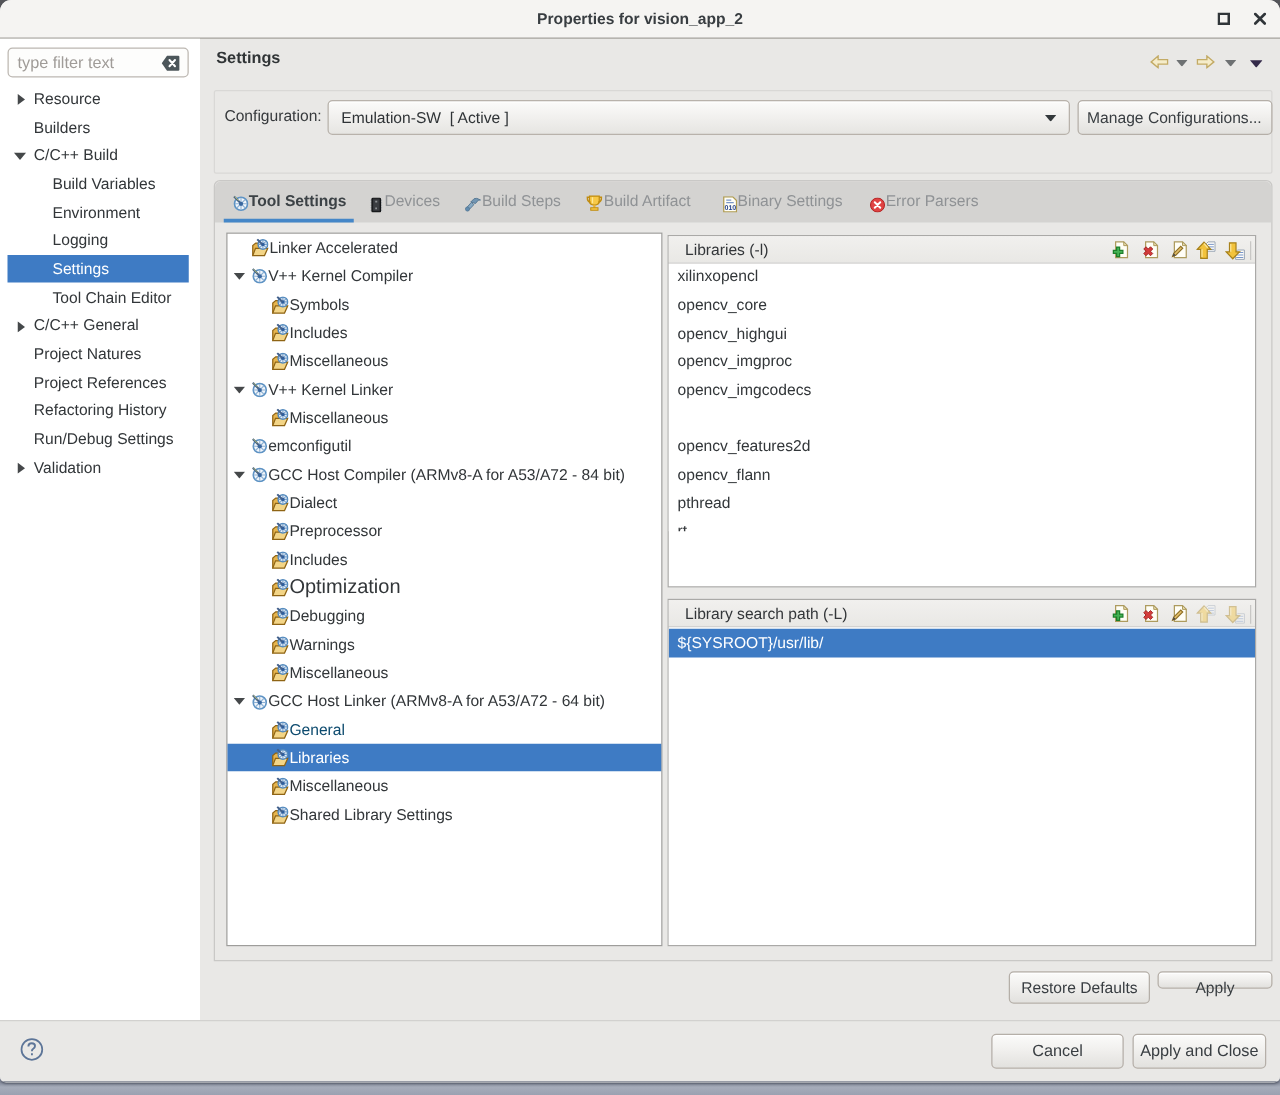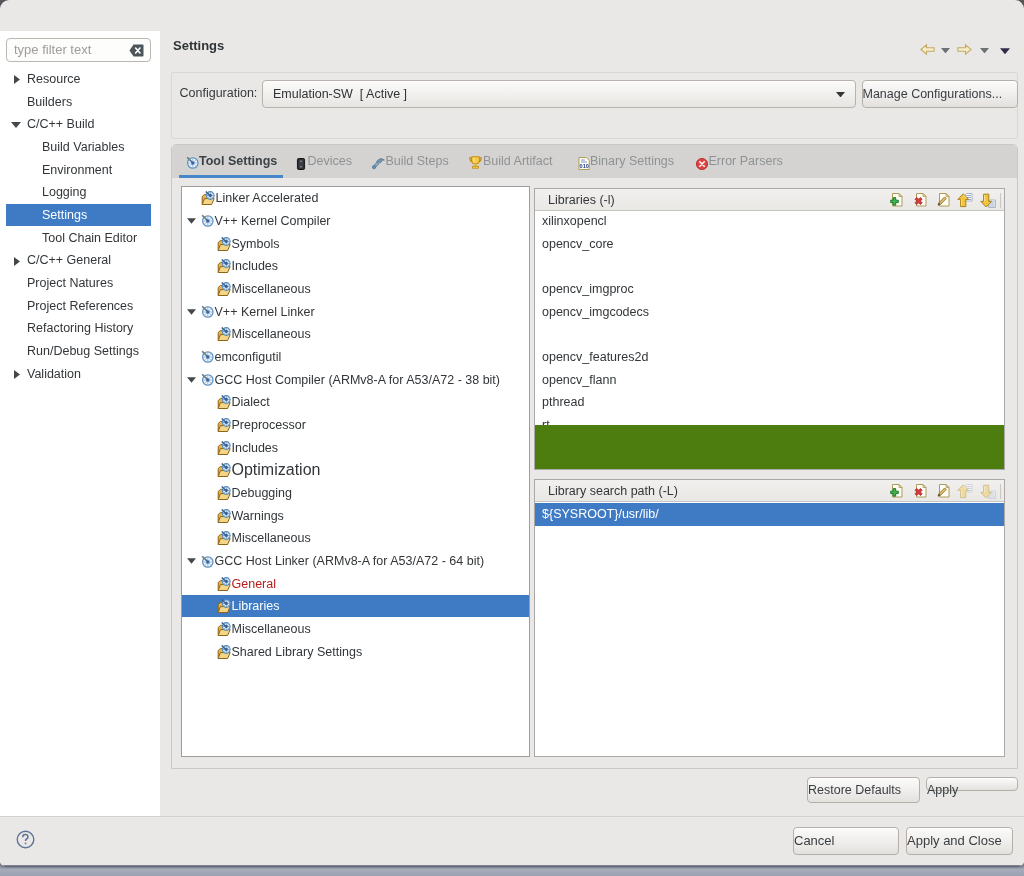--- a/index.html
+++ b/index.html
@@ -11,38 +11,47 @@
 #sidebar{position:absolute;left:0;top:31px;width:160px;height:785px;background:#fff}
 #filterbox{position:absolute;left:6px;top:6.5px;width:145px;height:24px;background:#fdfdfc;border:1px solid #bcb7b1;border-radius:4px}
 #filtertext{position:absolute;left:14px;top:7.5px;height:22px;line-height:22px;font-size:13px;color:#a09c98}
 .trow{position:absolute;height:22.67px;line-height:22.67px;font-size:12.5px;color:#323639;white-space:nowrap}
 .sel{color:#fff}
 #rightpanel{position:absolute;left:160px;top:31px;width:864px;height:785px}
 #phead{position:absolute;left:13px;top:4px;height:22px;line-height:22px;font-weight:bold;font-size:13px;color:#303436}
 #cfggroup{position:absolute;left:11px;top:41px;width:847px;height:67px;border:1px solid #d9d8d6;border-radius:2px}
 .lbl{position:absolute;font-size:12.5px;color:#36393c}
 .ctrl{background:linear-gradient(180deg,#fbfbfa 0,#f2f1ef 45%,#e6e5e2 100%);border:1px solid #b8b2ab;border-radius:4px;box-shadow:inset 0 1px 0 #fff}
-.btn{position:absolute;font-size:12.5px;color:#393e42;background:linear-gradient(180deg,#fbfbfa 0,#f1f0ee 45%,#e2e1de 100%);border:1px solid #b5afa8;border-radius:4px;box-shadow:inset 0 1px 0 #fff}
+.btn{position:absolute;font-size:12.5px;color:#393e42;text-align:center;background:linear-gradient(180deg,#fbfbfa 0,#f1f0ee 45%,#e2e1de 100%);border:1px solid #b5afa8;border-radius:4px;box-shadow:inset 0 1px 0 #fff}
 #tabfolder{position:absolute;left:11px;top:113px;width:847px;height:625px;border:1px solid #c9c8c6;border-radius:5px 5px 0 0;background:#e9e8e6}
 #tabbar{position:absolute;left:0;top:0;width:845px;height:33px;background:#d4d3d1;border-radius:5px 5px 0 0}
 .tab{position:absolute;top:0;height:33px;line-height:33px;font-size:12.5px;white-space:nowrap}
 .tabon{color:#3c4246;font-weight:bold}
 .taboff{color:#8f9295}
 #underline{position:absolute;left:7px;top:29.5px;width:104px;height:3.2px;background:#4587c8}
 #treepanel{position:absolute;left:9px;top:41px;width:349px;height:571px;background:#fff;border:1px solid #9e9d9b}
-.group{position:absolute;background:#4d7c0f;border:1px solid #aaa9a7}
+.group{position:absolute;background:#ffffff;border:1px solid #aaa9a7}
 .ghead{position:absolute;left:0;top:0;width:100%;height:22px;background:linear-gradient(180deg,#f1f0ee,#e9e8e5);border-bottom:1px solid #c6c5c3}
 .ghead span{position:absolute;left:13px;top:0;height:22px;line-height:22px;font-size:12.5px;color:#333639}
 .lrow{position:absolute;left:0;height:22.65px;line-height:22.65px;font-size:12.5px;color:#323639;padding-left:7px;width:100%}
 .lsel{background:#3e7bc4;color:#fff}
 #btmbar{position:absolute;left:0;top:816px;width:1024px;height:50px;background:#e9e8e6;border-top:1px solid #d2d1cf}
 </style></head>
 <body>
 <div id="backbottom"></div>
 <div id="win">
+ <div id="titlebar">
+  <div id="title">Properties for vision_app_2</div>
+  <svg style="position:absolute;left:974px;top:10px" width="10" height="10" viewBox="0 0 10 10">
+        <rect x="1" y="1" width="8" height="8" fill="none" stroke="#303539" stroke-width="2"></rect>
+      </svg>
+  <svg style="position:absolute;left:1003px;top:10px" width="10" height="10" viewBox="0 0 10 10">
+        <path d="M1.2,1.2 L8.8,8.8 M8.8,1.2 L1.2,8.8" stroke="#303539" stroke-width="2.1" stroke-linecap="round"></path>
+      </svg>
+ </div>
  <div id="sidebar">
   <div id="filterbox"></div>
       <div id="filtertext">type filter text</div>
   <svg style="position:absolute;left:129px;top:13px" width="15" height="13" viewBox="0 0 15 13">
         <path d="M4.6,0.5 H13.6 Q14.5,0.5 14.5,1.5 V11.5 Q14.5,12.5 13.6,12.5 H4.6 L0.4,6.5 Z" fill="#4c565a"></path>
         <path d="M6.6,4 L11,9 M11,4 L6.6,9" stroke="#fff" stroke-width="1.6" stroke-linecap="round"></path>
       </svg>
   <div class="trow" style="left:27px;top:37.00px">Resource</div>
       <svg style="position:absolute;left:14px;top:44.2px" width="6" height="9" viewBox="0 0 6 9">
         <path d="M0,0 L6,4.5 L0,9 Z" fill="#45484a"></path>
@@ -283,21 +292,21 @@
 <g stroke="#8fb2d4" stroke-width="0.85">
 <line x1="6.8" y1="2.2" x2="6.8" y2="11.8"></line>
               <line x1="2" y1="7" x2="11.6" y2="7"></line>
 <line x1="3.4" y1="3.6" x2="10.2" y2="10.4"></line>
               <line x1="10.2" y1="3.6" x2="3.4" y2="10.4"></line>
 </g>
 <circle cx="6.8" cy="7" r="1.7" fill="#39679f"></circle>
 <line x1="1.2" y1="1.2" x2="6" y2="6" stroke="#4a6488" stroke-width="1.6"></line>
 <line x1="1.7" y1="1.3" x2="4.9" y2="4.5" stroke="#c3cf66" stroke-width="0.6"></line>
 </svg>
-          <div style="position:absolute;left:32.5px;top:181.56px;height:22.67px;line-height:22.67px;font-size:12.5px;color:#323639;white-space:nowrap">GCC Host Compiler (ARMv8-A for A53/A72 - 38 bit)</div>
+          <div style="position:absolute;left:32.5px;top:181.56px;height:22.67px;line-height:22.67px;font-size:12.5px;color:#323639;white-space:nowrap">GCC Host Compiler (ARMv8-A for A53/A72 - 84 bit)</div>
           <svg style="position:absolute;left:35px;top:208.23000000000002px" width="14" height="15" viewBox="0 0 14 15">
 <path d="M1.2,13.5 L1.2,5.5 L3.6,3.4 L6.4,3.4 L6.4,5 L10.6,5 L10.6,8" fill="#e7b54d" stroke="#8f6414" stroke-width="1"></path>
 <path d="M1.2,13.5 L3.4,7.6 L13.2,7.6 L10.6,13.5 Z" fill="#f3d587" stroke="#8f6414" stroke-width="1"></path>
 <circle cx="9.3" cy="4.5" r="3.8" fill="#e8eff8" stroke="#5289bd" stroke-width="1.2"></circle>
 <g stroke="#79a2cb" stroke-width="0.9">
 <line x1="9.3" y1="1" x2="9.3" y2="8"></line>
               <line x1="5.8" y1="4.5" x2="12.8" y2="4.5"></line>
 <line x1="6.9" y1="2.1" x2="11.7" y2="6.9"></line>
               <line x1="11.7" y1="2.1" x2="6.9" y2="6.9"></line>
 </g>
@@ -411,21 +420,21 @@
 <circle cx="9.3" cy="4.5" r="3.8" fill="#e8eff8" stroke="#5289bd" stroke-width="1.2"></circle>
 <g stroke="#79a2cb" stroke-width="0.9">
 <line x1="9.3" y1="1" x2="9.3" y2="8"></line>
               <line x1="5.8" y1="4.5" x2="12.8" y2="4.5"></line>
 <line x1="6.9" y1="2.1" x2="11.7" y2="6.9"></line>
               <line x1="11.7" y1="2.1" x2="6.9" y2="6.9"></line>
 </g>
 <circle cx="9.3" cy="4.5" r="1.4" fill="#2e5e9e"></circle>
 <line x1="4.8" y1="0.4" x2="8.7" y2="4.4" stroke="#44618c" stroke-width="1.5"></line>
 </svg>
-          <div style="position:absolute;left:49.5px;top:385.59px;height:22.67px;line-height:22.67px;font-size:12.5px;color:#b91c1c;white-space:nowrap">General</div>
+          <div style="position:absolute;left:49.5px;top:385.59px;height:22.67px;line-height:22.67px;font-size:12.5px;color:#0c4a6e;white-space:nowrap">General</div>
           <div style="position:absolute;left:0;top:407.66px;width:347px;height:22px;background:#3e7bc4"></div>
           <svg style="position:absolute;left:35px;top:412.26000000000005px" width="14" height="15" viewBox="0 0 14 15">
 <path d="M1.2,13.5 L1.2,5.5 L3.6,3.4 L6.4,3.4 L6.4,5 L10.6,5 L10.6,8" fill="#e7b54d" stroke="#8f6414" stroke-width="1"></path>
 <path d="M1.2,13.5 L3.4,7.6 L13.2,7.6 L10.6,13.5 Z" fill="#f3d587" stroke="#8f6414" stroke-width="1"></path>
 <circle cx="9.3" cy="4.5" r="3.8" fill="#e8eff8" stroke="#5289bd" stroke-width="1.2"></circle>
 <g stroke="#79a2cb" stroke-width="0.9">
 <line x1="9.3" y1="1" x2="9.3" y2="8"></line>
               <line x1="5.8" y1="4.5" x2="12.8" y2="4.5"></line>
 <line x1="6.9" y1="2.1" x2="11.7" y2="6.9"></line>
               <line x1="11.7" y1="2.1" x2="6.9" y2="6.9"></line>
@@ -500,20 +509,21 @@
             <line x1="9.8" y1="10" x2="14.6" y2="10" stroke="#7a96c8" stroke-width="0.8"></line>
             <line x1="9.4" y1="12" x2="14.6" y2="12" stroke="#7a96c8" stroke-width="0.8"></line>
             <line x1="9" y1="14" x2="14.6" y2="14" stroke="#7a96c8" stroke-width="0.8"></line>
 <path d="M6.2,15 L0.8,9.4 H3.6 V2.2 H8.8 V9.4 H11.6 Z" fill="#f3c33c" stroke="#a8821c" stroke-width="1"></path>
 <path d="M4.6,3.2 V9.4" stroke="#fbe59a" stroke-width="1"></path>
           </svg>
           <div style="position:absolute;left:465px;top:3.5px;width:1px;height:15px;background:#c8c7c5"></div>
     <div style="position:absolute;left:0;top:22px;width:469px;height:214px;background:#fff;overflow:hidden">
             <div class="lrow" style="top:-0.80px">xilinxopencl</div>
             <div class="lrow" style="top:21.85px">opencv_core</div>
+            <div class="lrow" style="top:44.50px">opencv_highgui</div>
             <div class="lrow" style="top:67.15px">opencv_imgproc</div>
             <div class="lrow" style="top:89.80px">opencv_imgcodecs</div>
             <div class="lrow" style="top:135.10px">opencv_features2d</div>
             <div class="lrow" style="top:157.75px">opencv_flann</div>
             <div class="lrow" style="top:180.40px">pthread</div>
             <div class="lrow" style="top:203.05px">rt</div>
             <div class="lrow lsel" style="top:225.70px">dl</div>
             <div class="lrow" style="top:248.35px">crypt</div>
           </div>
    </div>

